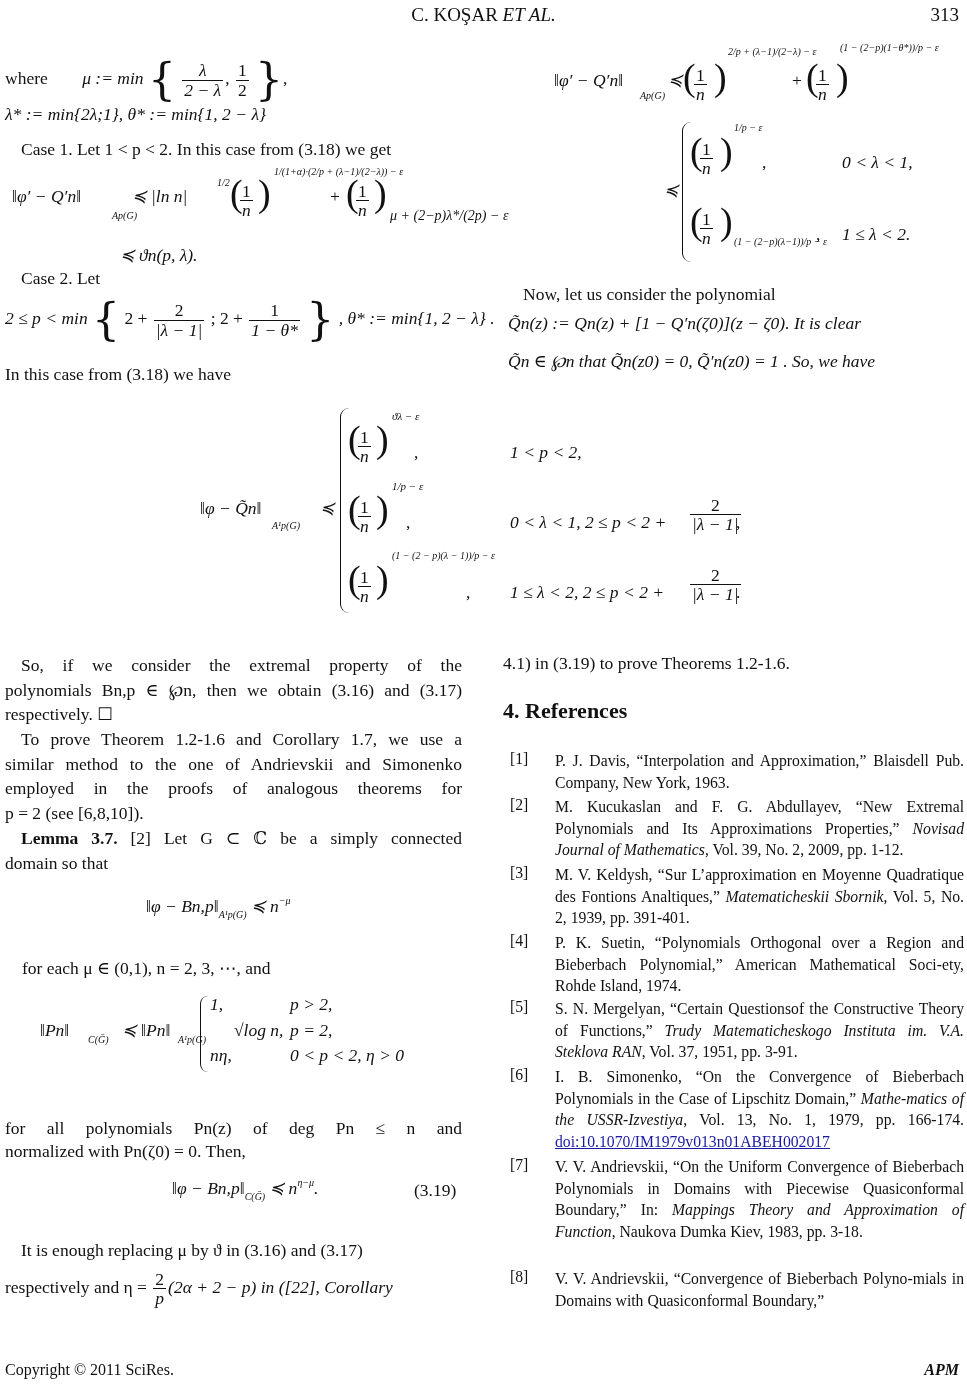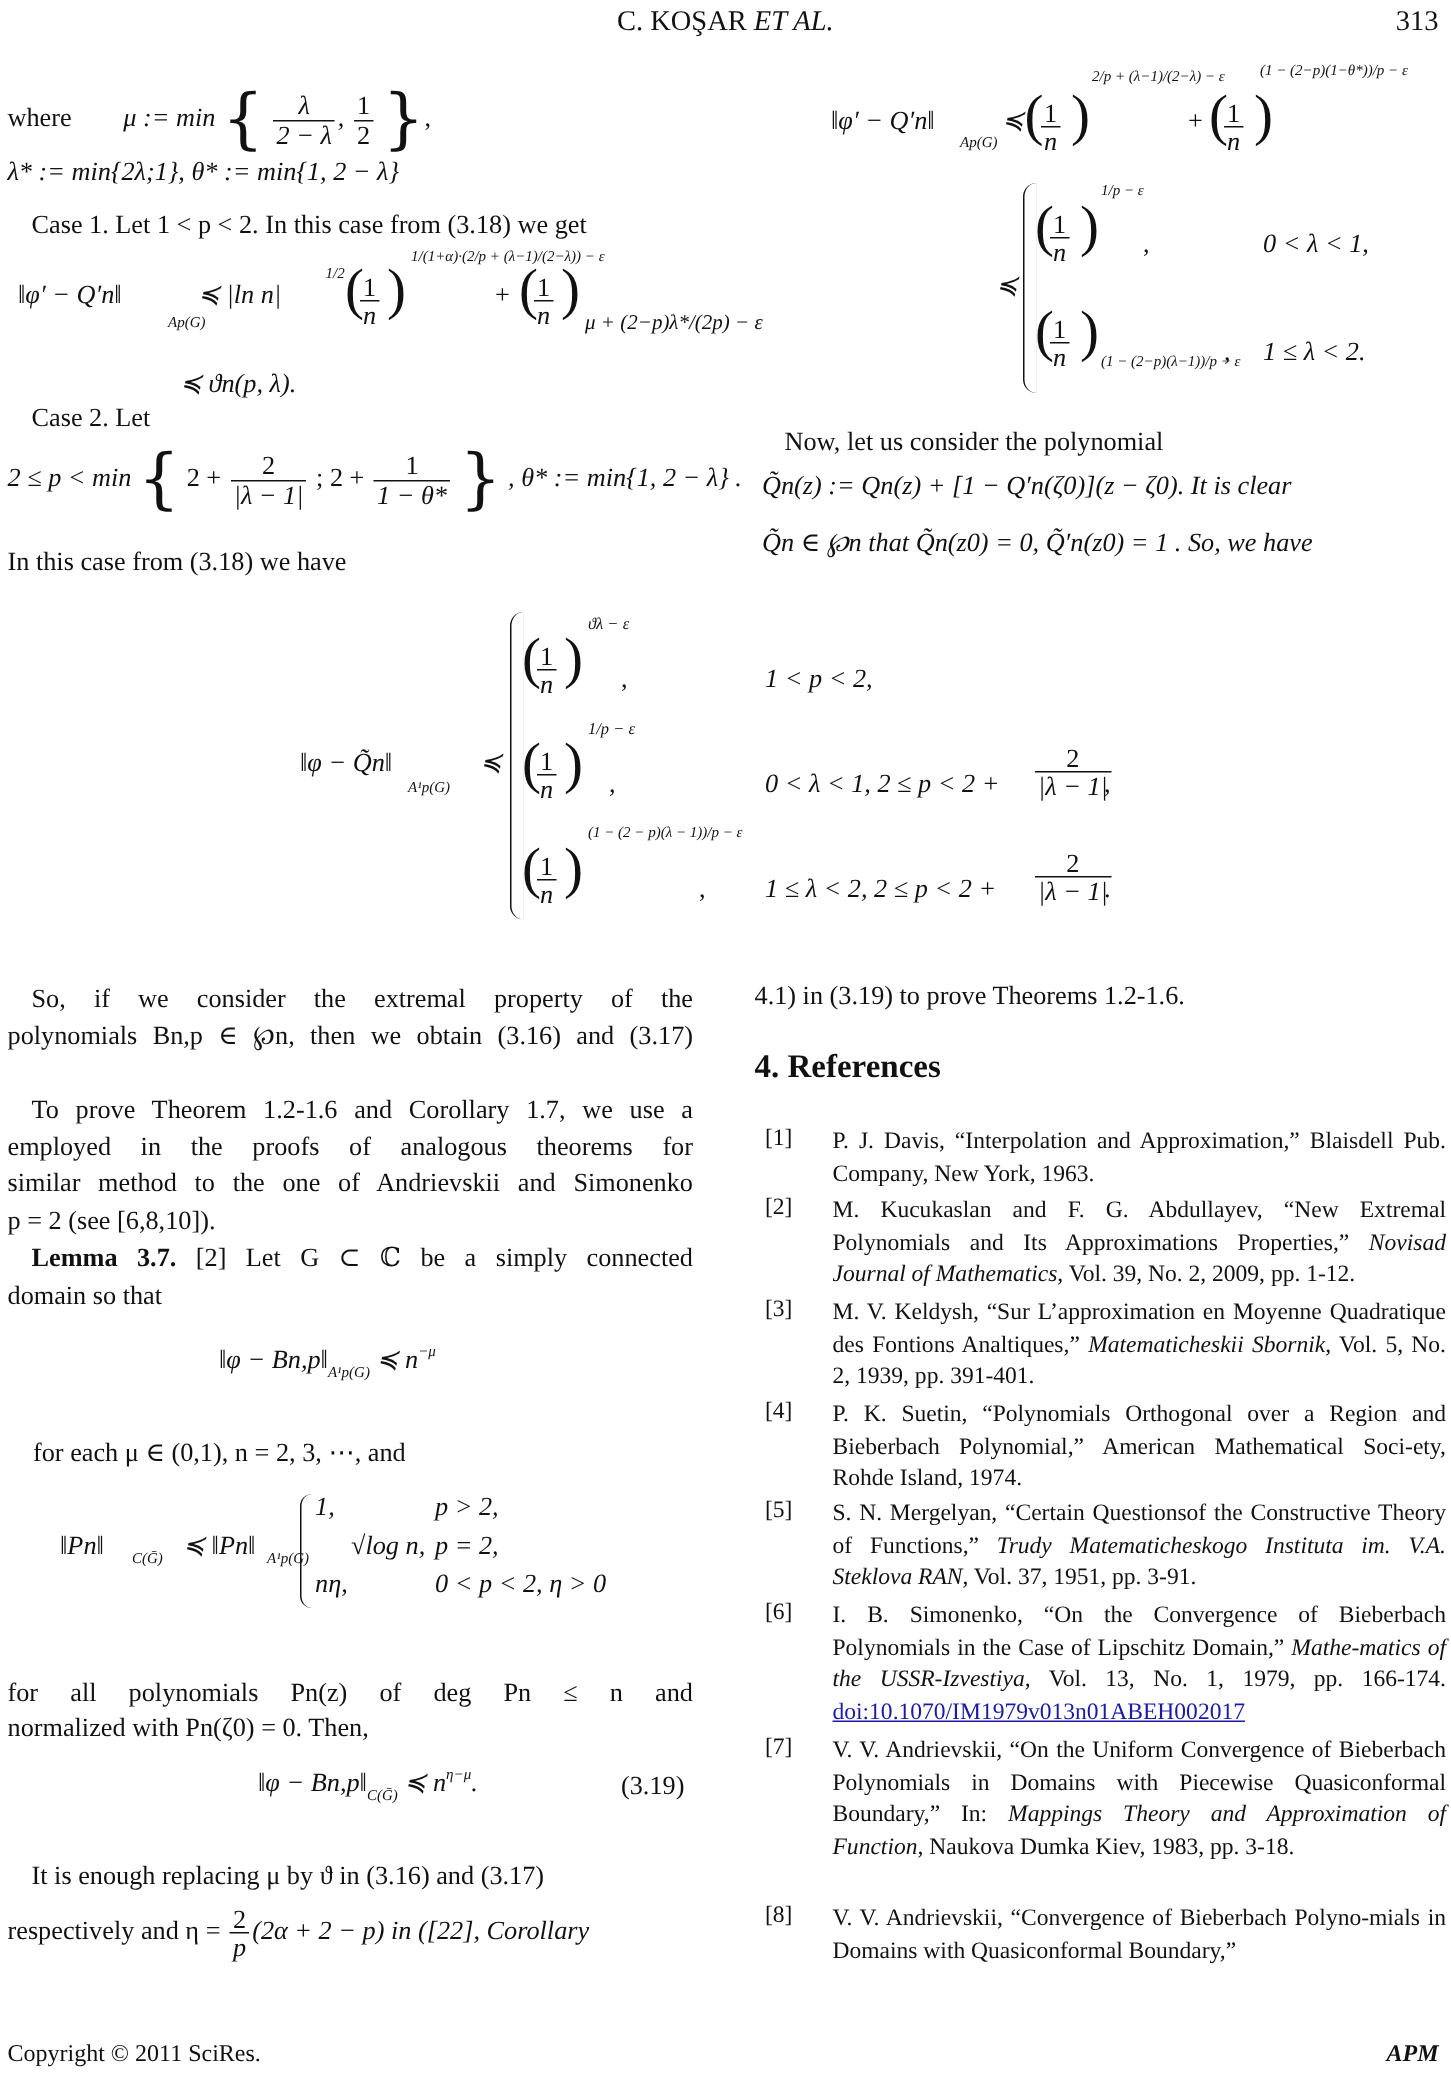--- a/index.html
+++ b/index.html
@@ -129,25 +129,26 @@
   <span class="frac math" style="position:absolute; left:688px; top:166px;">
       <span class="num rm">2</span>
       <span>|λ − 1|</span>
     </span>
   <span style="position:absolute; left:736px; top:182px;">.</span>
 </div>
 
 <div class="abs" style="left:5px; top:653px; width:457px; line-height:24.5px;">
   <div class="just" style="text-indent:16px;">So, if we consider the extremal property of the</div>
   <div class="just">polynomials  Bn,p ∈ ℘n,  then we obtain (3.16) and (3.17)</div>
+  <div>respectively. ☐</div>
 </div>
 <div class="abs" style="left:5px; top:727px; width:457px; line-height:24.5px;">
   <div class="just" style="text-indent:16px;">To prove Theorem 1.2-1.6 and Corollary 1.7, we use a</div>
+  <div class="just">similar method to the one of Andrievskii and Simonenko</div>
   <div class="just">employed in the proofs of analogous theorems for</div>
-  <div class="just">similar method to the one of Andrievskii and Simonenko</div>
   <div>p = 2  (see [6,8,10]).</div>
 </div>
 <div class="abs" style="left:5px; top:826px; width:457px; line-height:24.5px;">
   <div class="just" style="text-indent:16px;"><b>Lemma 3.7.</b><span> [2] Let  G ⊂ ℂ  be a simply connected</span></div>
   <div>domain so that</div>
 </div>
 
 <div class="line math" style="left:146px; top:896px;">
   <span>‖φ − Bn,p‖</span><span class="sub" style="font-size:10px;">A¹p(G)</span>
   <span>≼ n</span><span class="sup" style="top:-8px;">−μ</span>

